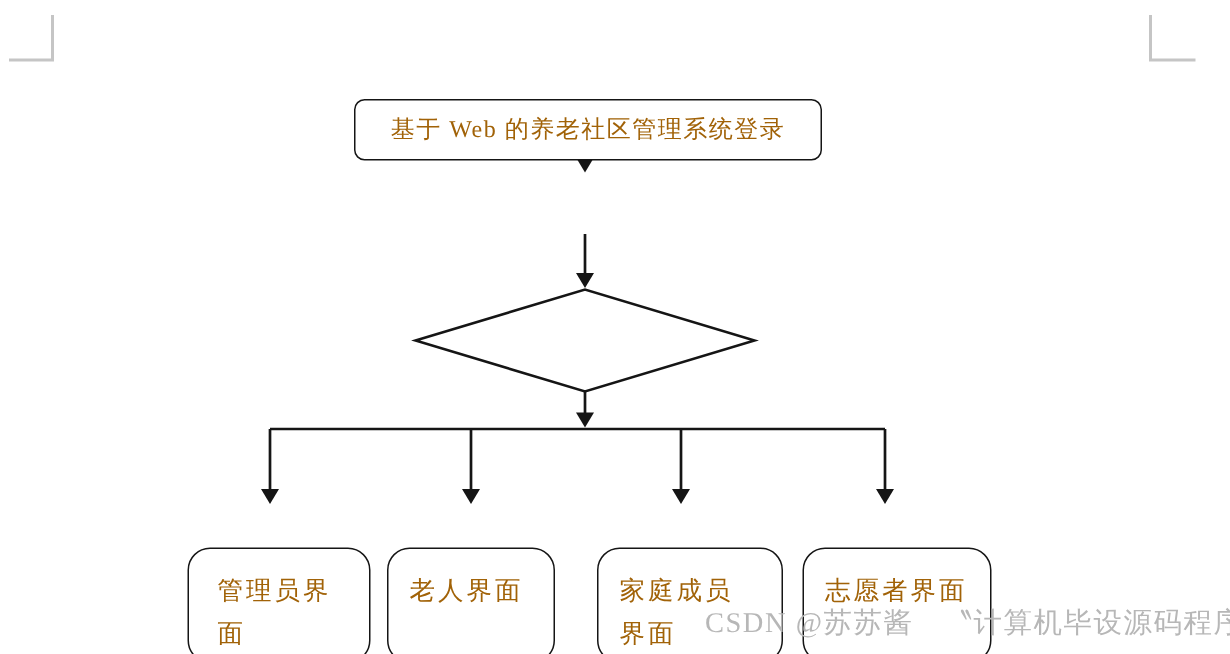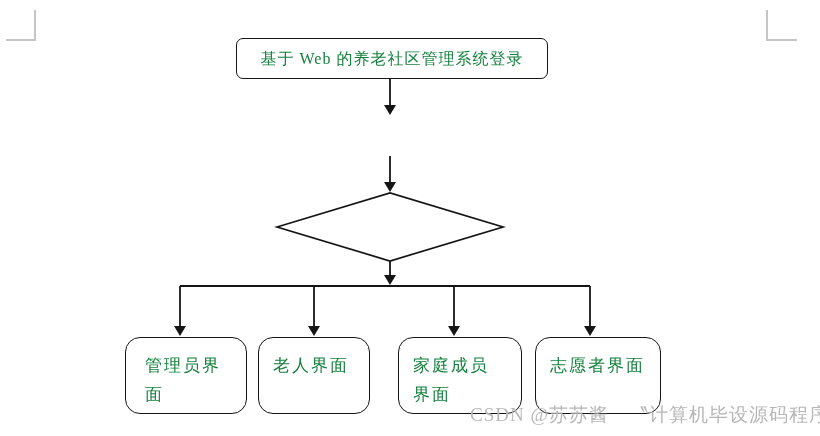--- a/index.html
+++ b/index.html
@@ -23,21 +23,22 @@
     height: 436px;
   }
   .node {
     position: absolute;
     box-sizing: border-box;
     background: #ffffff;
     border: 1.7px solid #151515;
     font-size: 17px;
     letter-spacing: 2px;
     line-height: 29px;
-    color: #15803d;
+    color: #a16207;
+    margin-top: 28px;
   }
   .node.centered {
     display: flex;
     align-items: center;
     justify-content: center;
     text-align: center;
   }
   .node-title {
     left: 236px; top: 38px;
     width: 312px; height: 41px;

